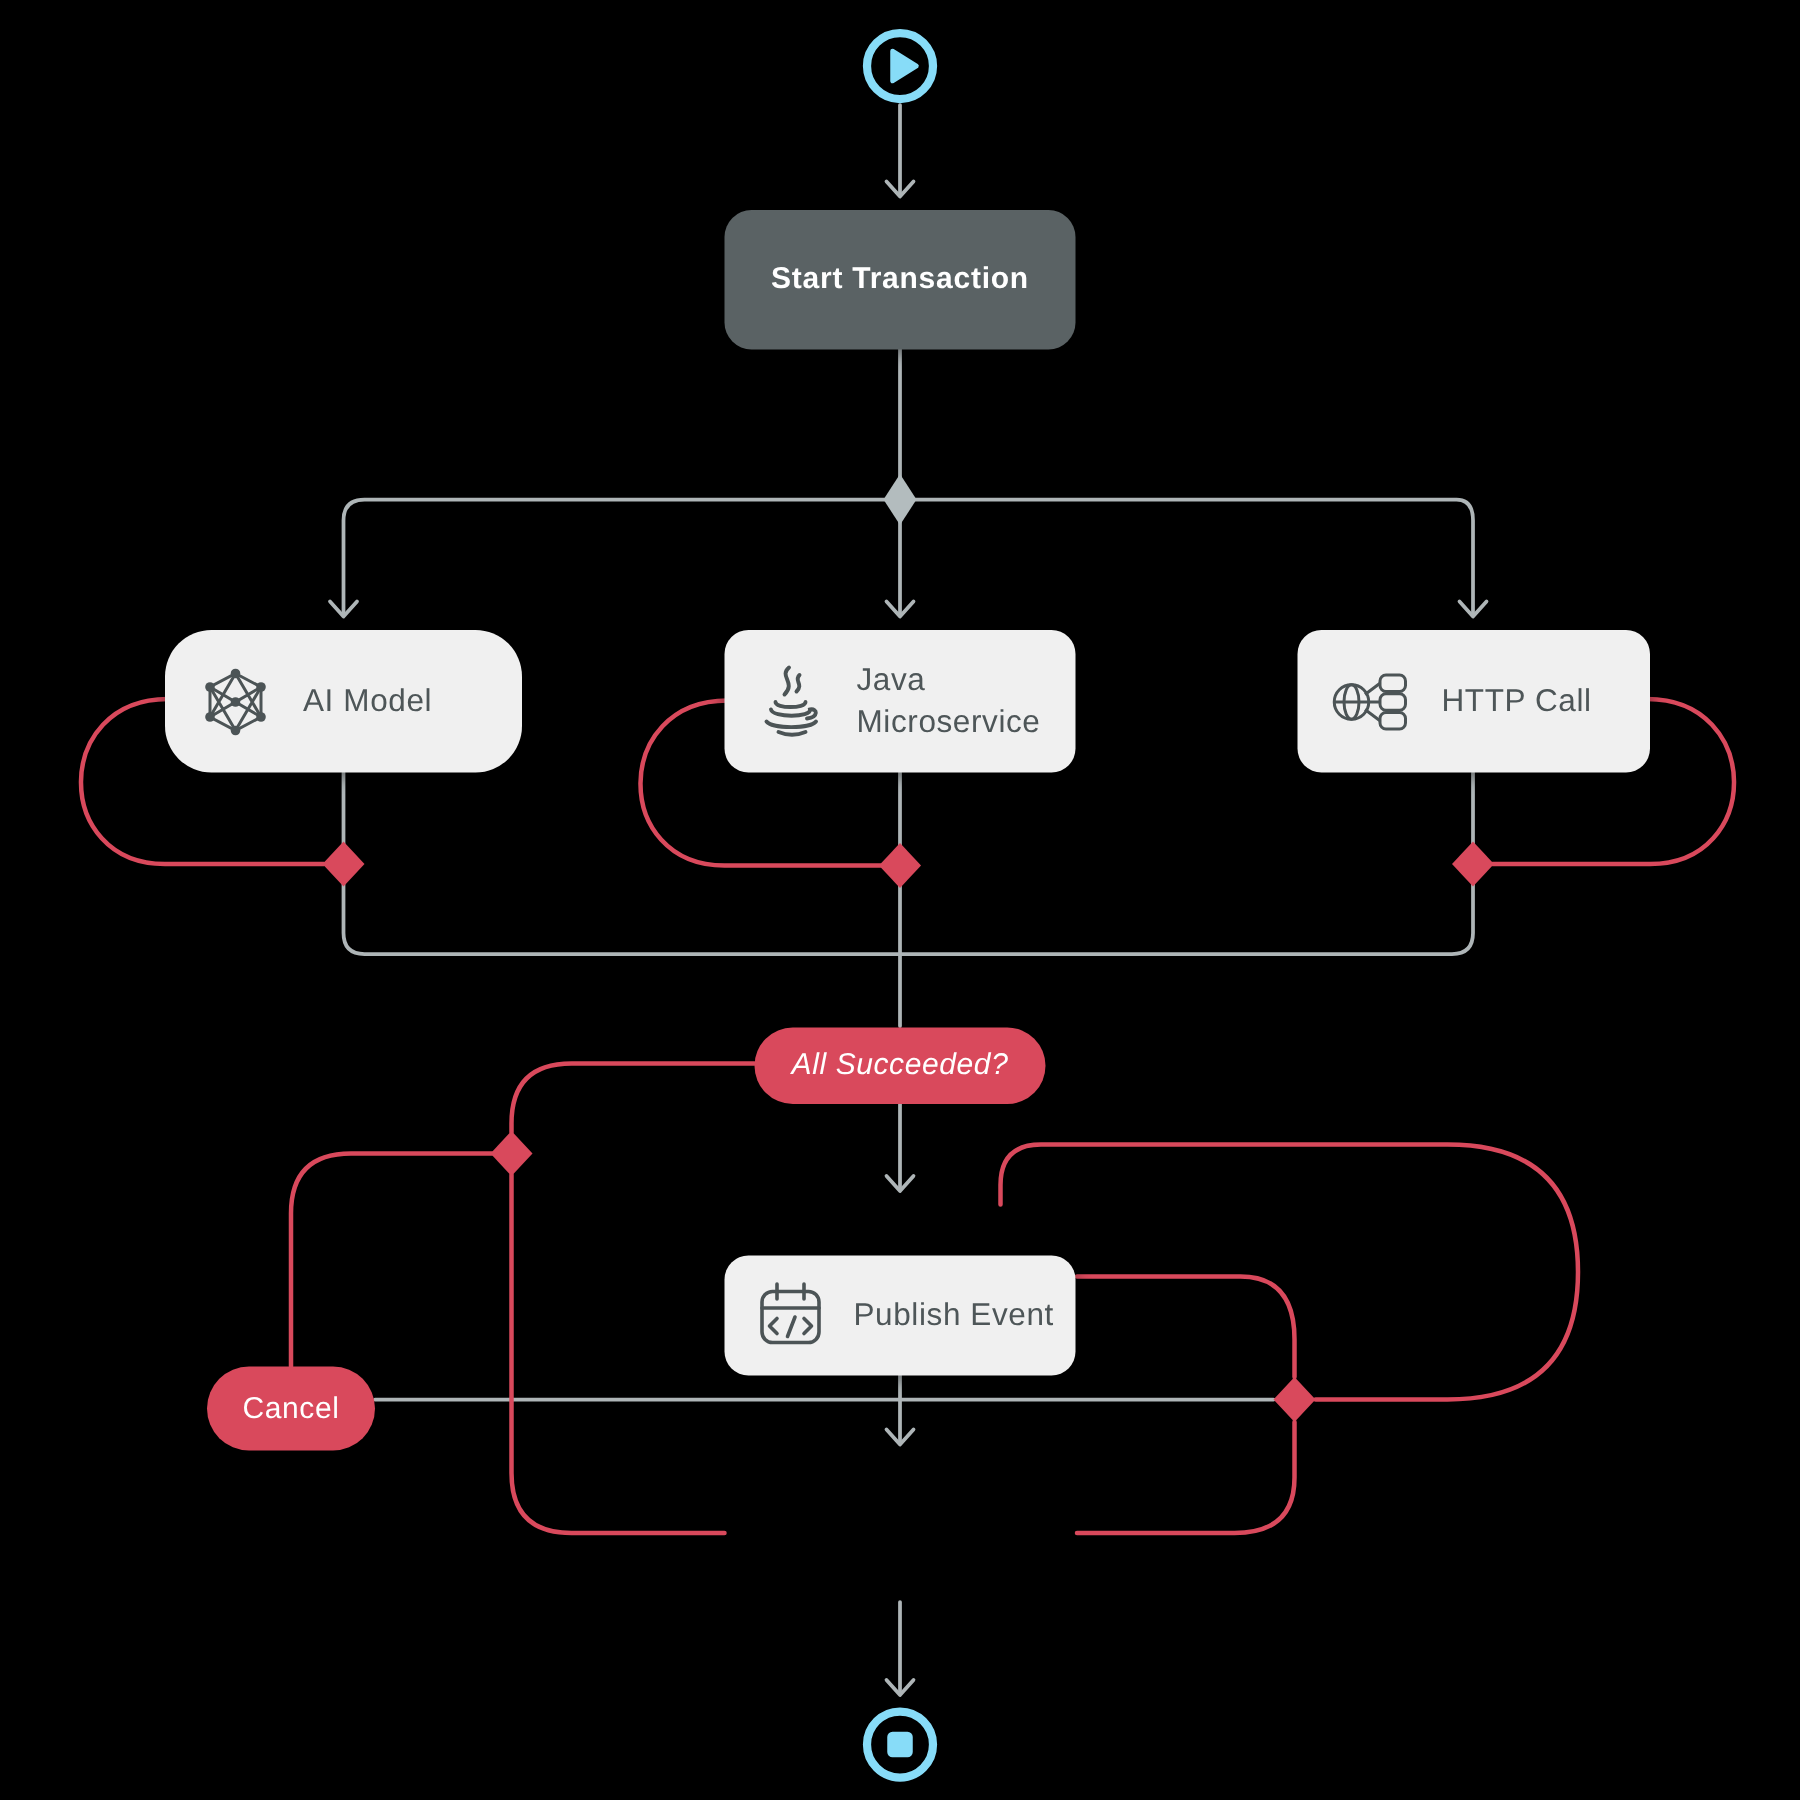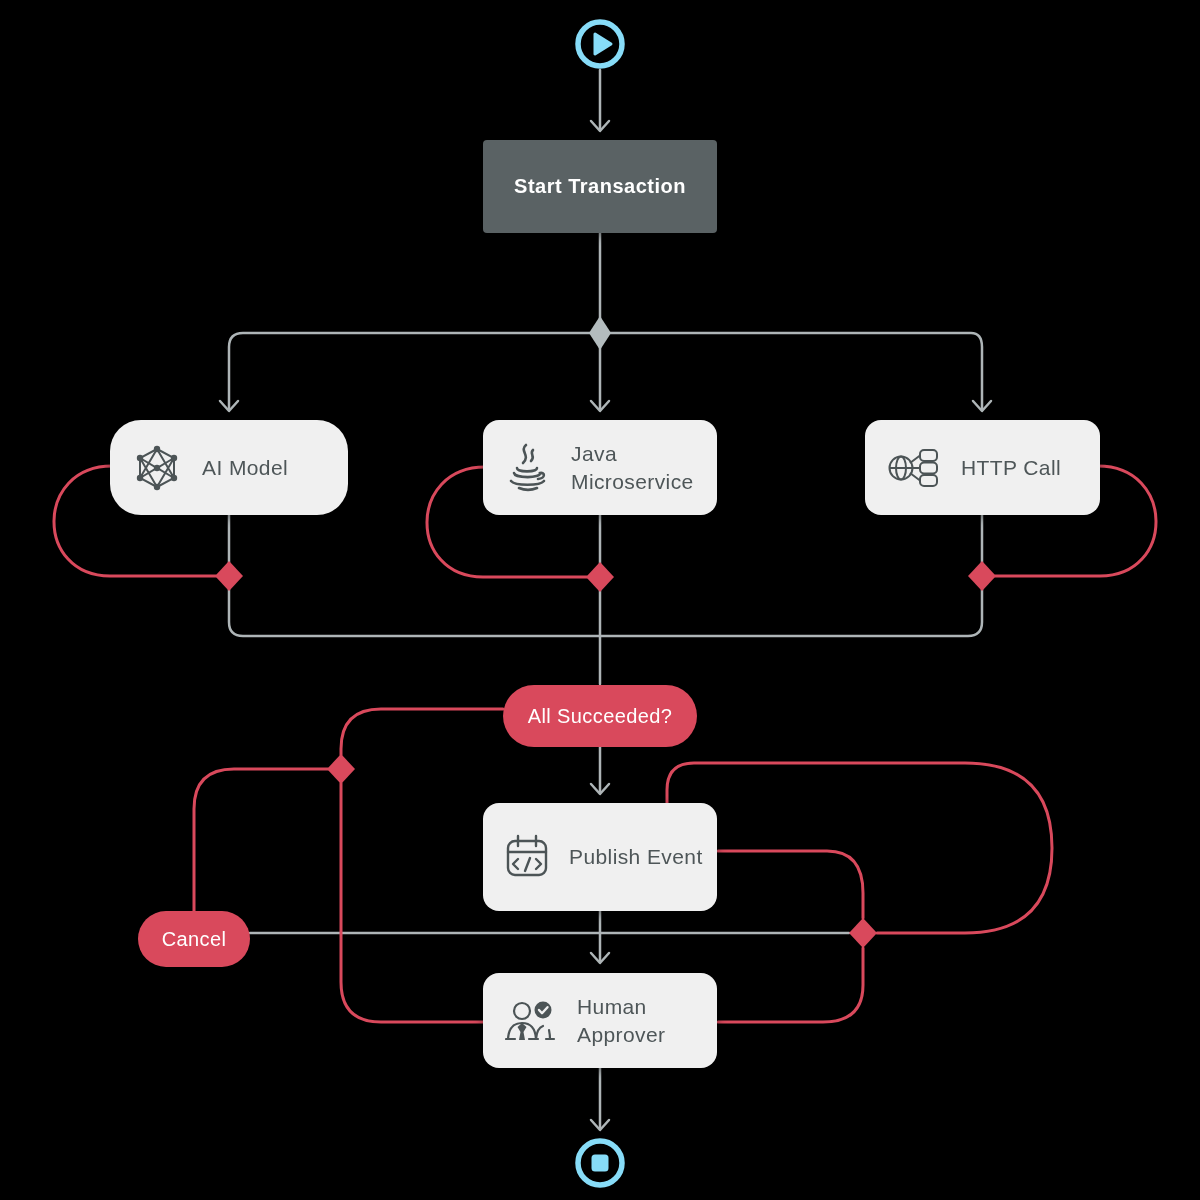--- a/index.html
+++ b/index.html
@@ -18,21 +18,21 @@
     position:absolute;background:var(--node_light,#F0F0F0);
     border-radius:16px;display:flex;align-items:center;
     padding:0 12px 0 22px;gap:20px;box-sizing:border-box;
     color:var(--node_text,#4E5658);
     box-shadow:0 3px 10px rgba(0,0,0,.45);
   }
   .node .label{font-size:21px;letter-spacing:.4px;line-height:1.32;white-space:nowrap;}
   .node .label.wrap{white-space:normal;width:134px;}
   .icon{flex:0 0 auto;display:flex;}
   .dark-node{
-    position:absolute;background:var(--node_dark,#5A6264);border-radius:4px;
+    position:absolute;background:var(--node_dark,#5A6264);border-radius:18px;
     display:flex;align-items:center;justify-content:center;
     color:#fff;font-weight:700;font-size:20px;letter-spacing:.5px;
     box-shadow:0 3px 10px rgba(0,0,0,.45);
   }
   .pill{
     position:absolute;background:var(--accent_red,#D9495C);border-radius:999px;
     display:flex;align-items:center;justify-content:center;
     color:#fff;font-size:20px;letter-spacing:.4px;white-space:nowrap;
   }
   .event{position:absolute;}
@@ -140,56 +140,42 @@
         <path d="M28,7 C24,11 31,13 26,18"></path>
         <path d="M12,25 c0,4.5 20,4.5 20,0"></path>
         <path d="M9,30 c1,5.5 27,5.5 26,0 c5,-1 6,5 -2,6"></path>
         <path d="M6,38 c4,5 29,5 33,0"></path>
         <path d="M14,45 c6,2.5 12,2.5 18,0"></path>
       </svg>
     </span>
     <span class="label wrap">Java Microservice</span>
   </div>
 
-  <div class="pill" style="left:503px;top:685px;width:194px;height:62px;">
+  <div class="pill" style="left:503px;top:685px;width:194px;height:51px;font-style:italic;">
     <span class="label">All Succeeded?</span>
   </div>
 
-  <div class="node" style="left:483px;top:803px;width:234px;height:108px;">
+  <div class="node" style="left:483px;top:837px;width:234px;height:80px;">
     <span class="icon">
       <svg width="44" height="48" viewBox="0 0 44 48" fill="none" stroke="var(--icon_gray,#4C5456)" stroke-width="2.4" stroke-linecap="round" stroke-linejoin="round">
         <rect x="3" y="8" width="38" height="34" rx="7"></rect>
         <path d="M13,3 V13 M31,3 V13"></path>
         <path d="M3,19 H41"></path>
         <path d="M13,26 l-5,5 5,5"></path>
         <path d="M25,25 l-5,13"></path>
         <path d="M31,26 l5,5 -5,5"></path>
       </svg>
     </span>
     <span class="label">Publish Event</span>
   </div>
 
   <div class="pill" style="left:138px;top:911px;width:112px;height:56px;">
     <span class="label">Cancel</span>
   </div>
 
-  <div class="node" style="left:483px;top:973px;width:234px;height:95px;">
-    <span class="icon">
-      <svg width="52" height="48" viewBox="0 0 52 48" fill="none" stroke="var(--icon_gray,#4C5456)" stroke-width="2.2" stroke-linecap="round">
-        <circle cx="17" cy="14" r="8"></circle>
-        <path d="M3,42 Q4,26 17,26 Q30,26 31,42"></path>
-        <path d="M1,42 H10 M24,42 H33"></path>
-        <path d="M31,42 Q32,31 38,29 M44,33 Q45,38 45,42 M41,42 H49"></path>
-        <path d="M17,26 l4.5,4 -3,5 1.5,8 h-6 l1.5,-8 -3,-5 z" fill="var(--icon_gray,#4C5456)" stroke="none"></path>
-        <circle cx="38" cy="13" r="8.5" fill="var(--icon_gray,#4C5456)" stroke="none"></circle>
-        <path d="M34,13 l3,3.2 5.5,-6" stroke="#F0F0F0" stroke-width="2.4" stroke-linejoin="round"></path>
-      </svg>
-    </span>
-    <span class="label wrap">Human Approver</span>
-  </div>
 
   <div class="event" style="left:572px;top:1135px;width:56px;height:56px;">
     <svg width="56" height="56" viewBox="0 0 56 56">
       <circle cx="28" cy="28" r="22" fill="none" stroke="var(--event_blue,#87DCF8)" stroke-width="5.5"></circle>
       <rect x="19.5" y="19.5" width="17" height="17" rx="3.5" fill="var(--event_blue,#87DCF8)"></rect>
     </svg>
   </div>
 
 </div>
 

